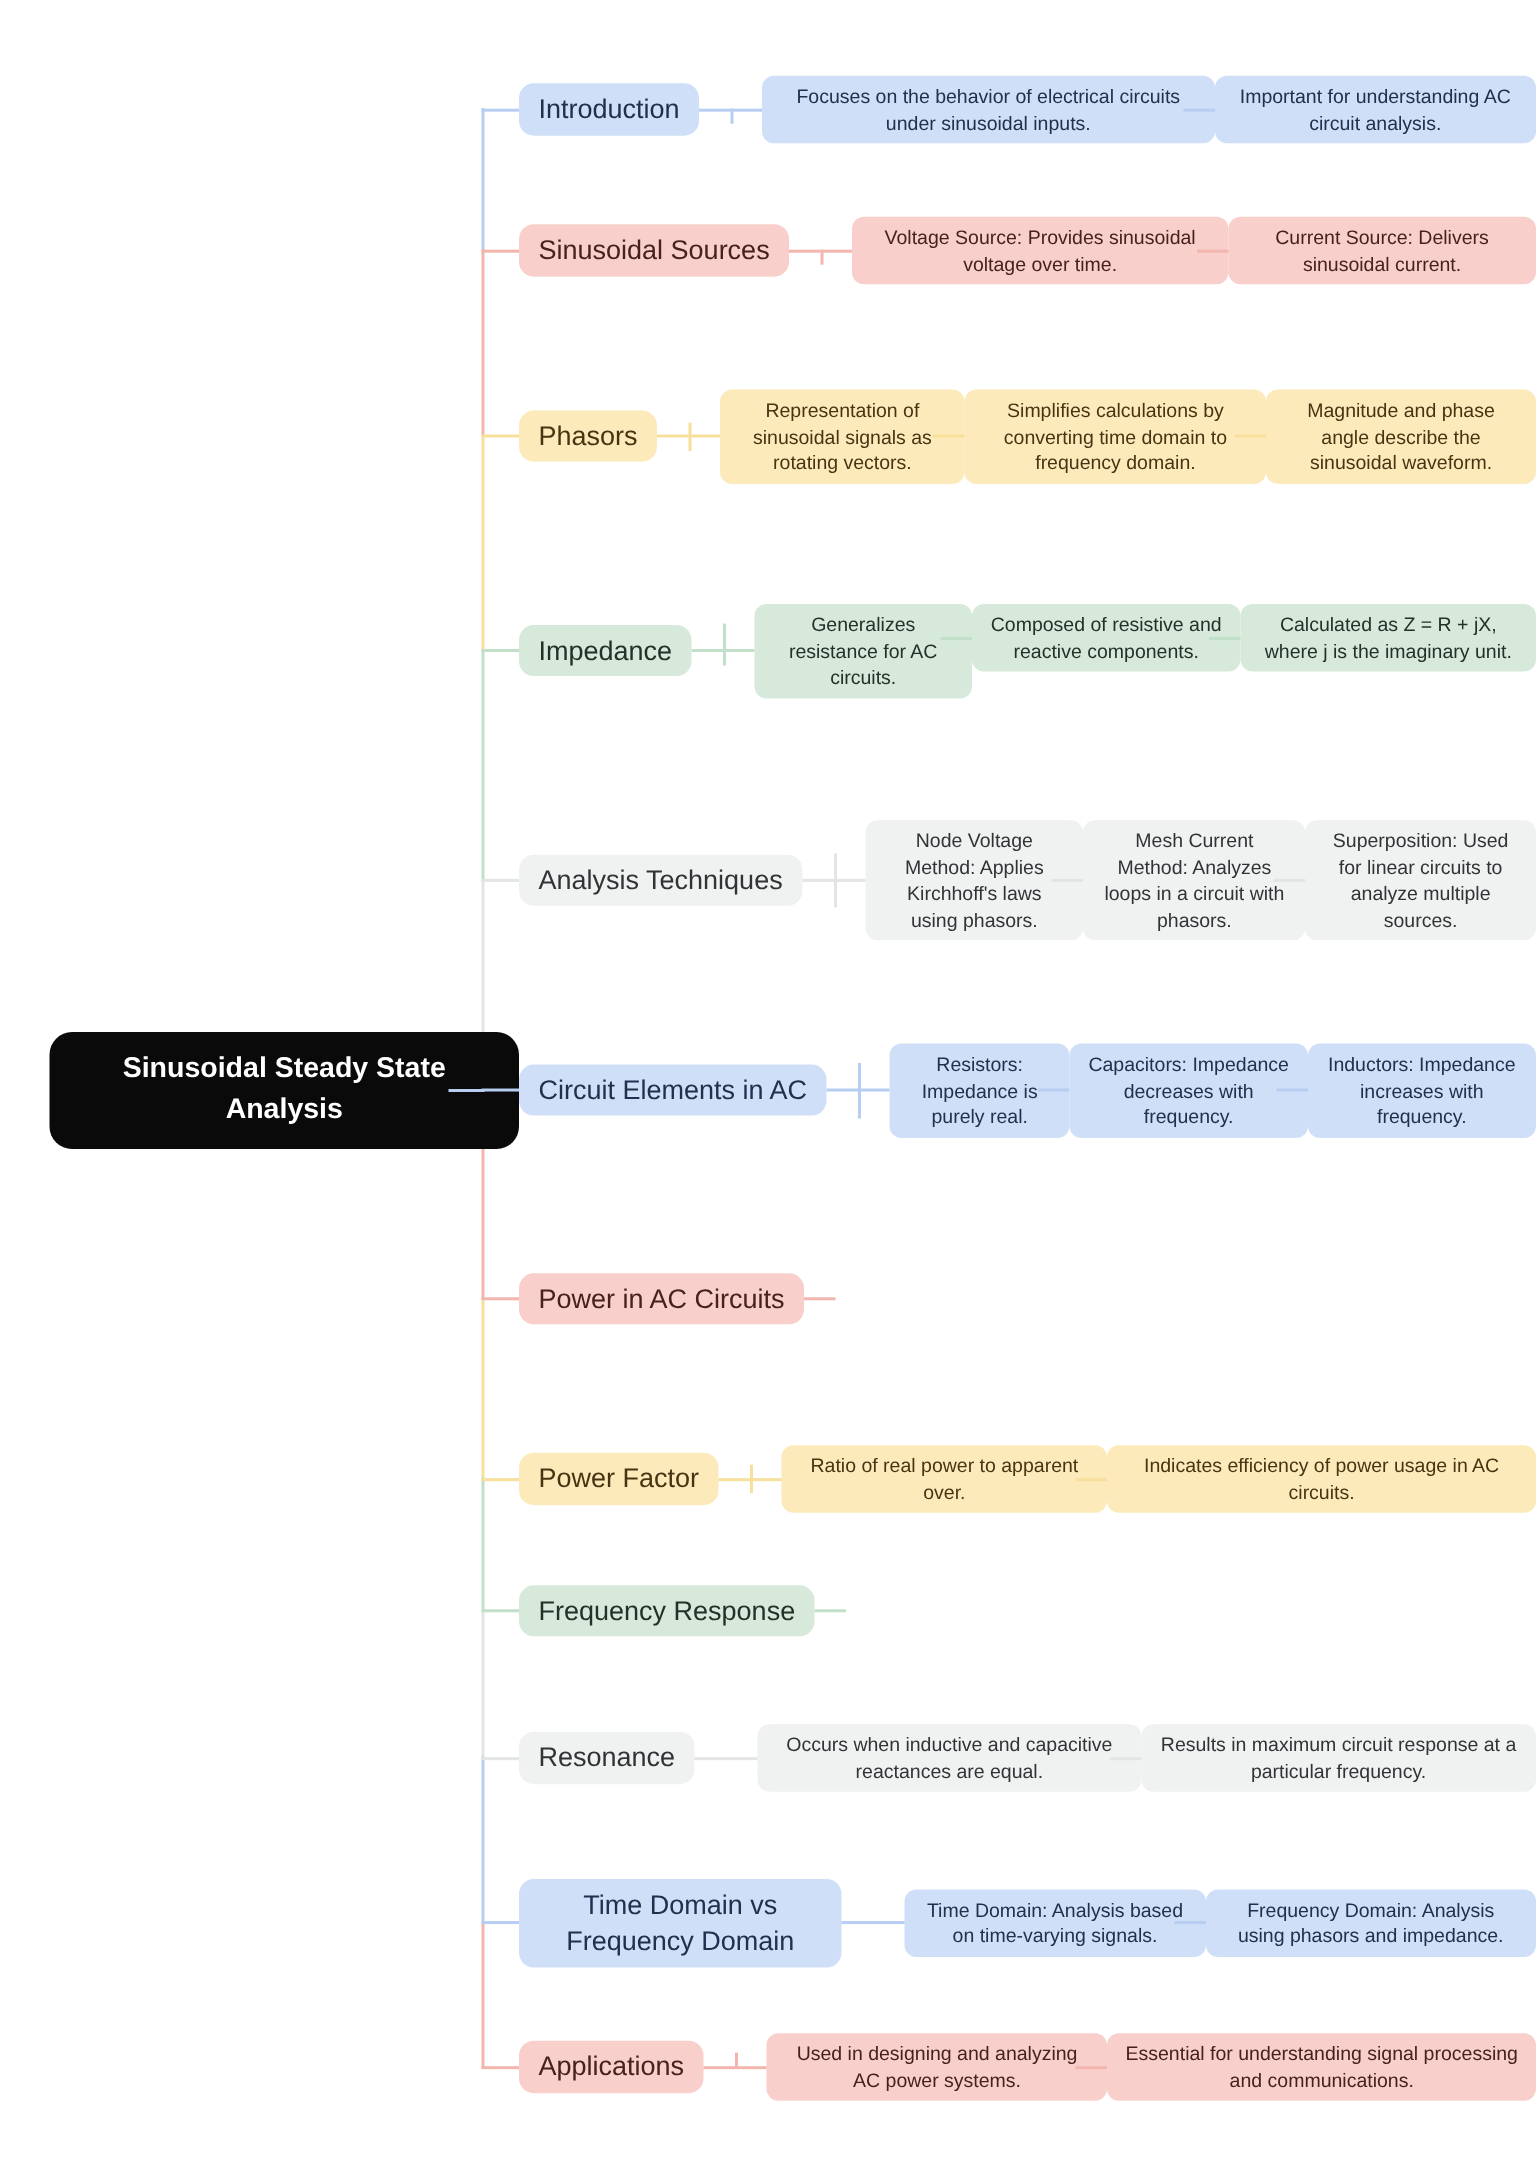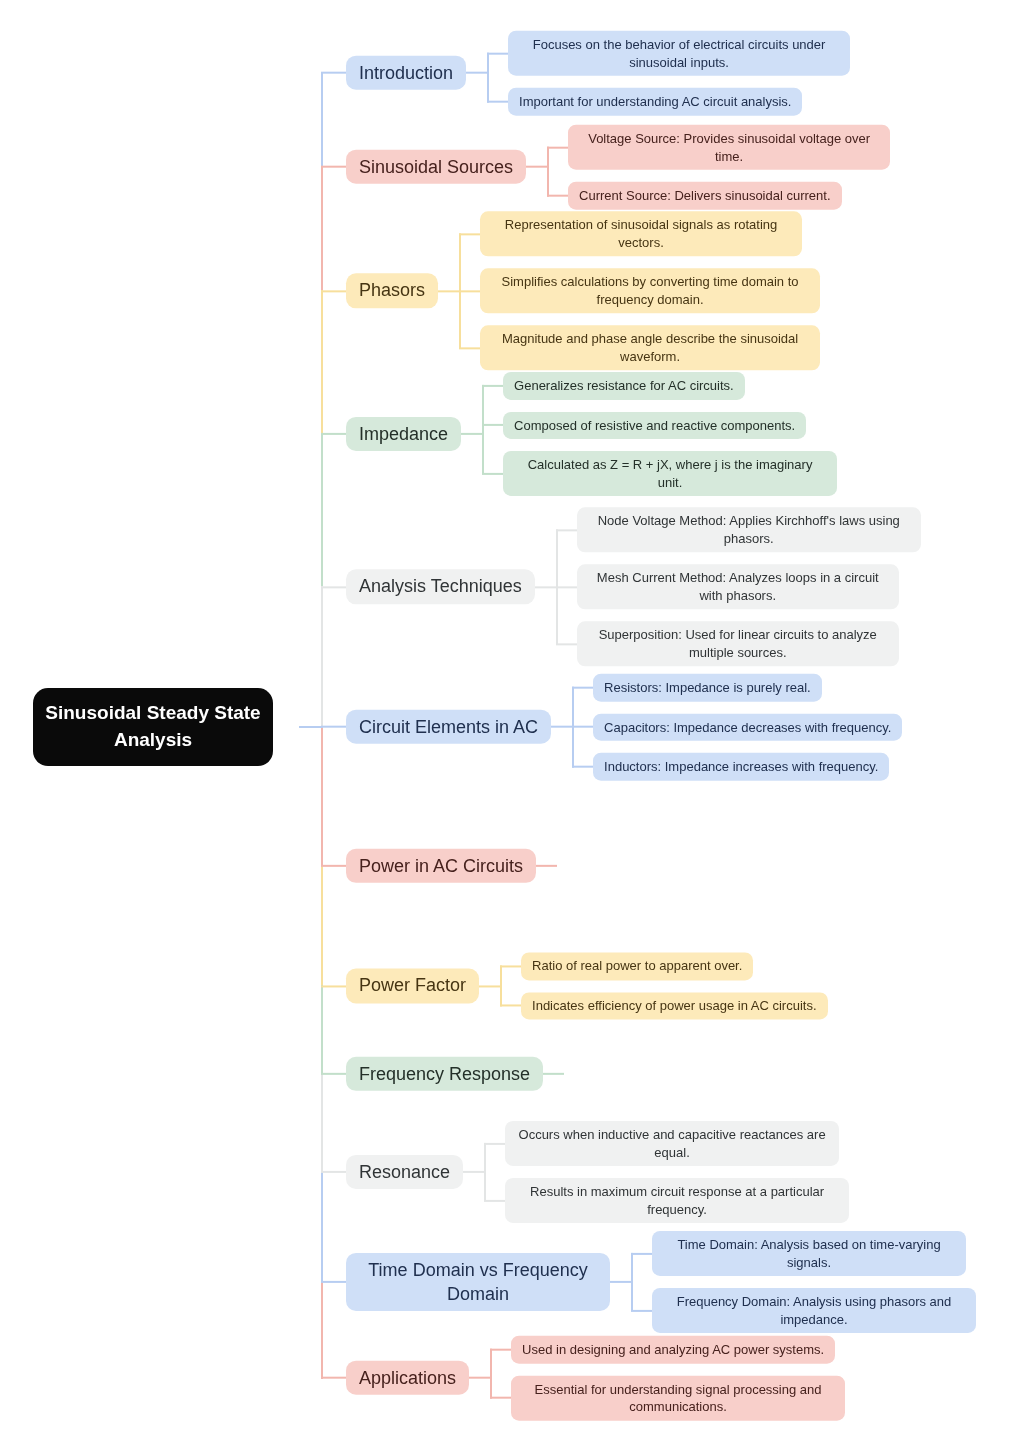--- a/index.html
+++ b/index.html
@@ -9,21 +9,21 @@
   }
   
   .c-blue  {--fill:#cfdff7;--line:#b7cdf1;--ink:#20304f;}
   .c-red   {--fill:#f8cfca;--line:#f2b6ae;--ink:#46211d;}
   .c-yellow{--fill:#fdeaba;--line:#f7df9c;--ink:#463513;}
   .c-green {--fill:#d6e9db;--line:#c2dfca;--ink:#243029;}
   .c-gray  {--fill:#f0f1f1;--line:#e3e5e5;--ink:#303436;}
 
   
   .central{
-    position:absolute;left:33px;width:240px;transform:translateY(-50%);
+    position:absolute;left:33px;width:313px;transform:translateY(-50%);
     background:#0a0a0a;color:#ffffff;font-weight:bold;font-size:19px;line-height:1.42;
     text-align:center;border-radius:15px;padding:12px 8px;box-sizing:border-box;
   }
   .centerlink{position:absolute;left:299px;top:726px;width:24px;height:2px;background:var(--line);}
 
   
   .seg{position:absolute;left:321px;width:2px;background:var(--line);}
 
   
   .branch{position:absolute;left:346px;display:flex;align-items:center;transform:translateY(-50%);}
@@ -32,21 +32,21 @@
     font-size:18px;line-height:1.35;padding:5px 13px;border-radius:10px;white-space:nowrap;
   }
   .topic.wrap2{white-space:normal;max-width:238px;text-align:center;}
   .topic::before{ 
     content:"";position:absolute;left:-25px;top:50%;margin-top:-1px;width:25px;height:2px;background:var(--line);
   }
   .topic::after{ 
     content:"";position:absolute;right:-21px;top:50%;margin-top:-1px;width:21px;height:2px;background:var(--line);
   }
   .children{
-    position:relative;display:flex;flex-direction:column;gap:12px;margin-left:42px;align-items:flex-start;
+    position:relative;display:flex;flex-direction:row;margin-left:42px;align-items:flex-start;
   }
   .children::before{ 
     content:"";position:absolute;left:-21px;top:13px;bottom:13px;width:2px;background:var(--line);
   }
   .children.f2::before{top:22px;}
   .children.l2::before{bottom:22px;}
   .child{
     position:relative;background:var(--fill);color:var(--ink);
     font-size:13px;line-height:1.35;padding:5px 11px;border-radius:8px;text-align:center;
   }

